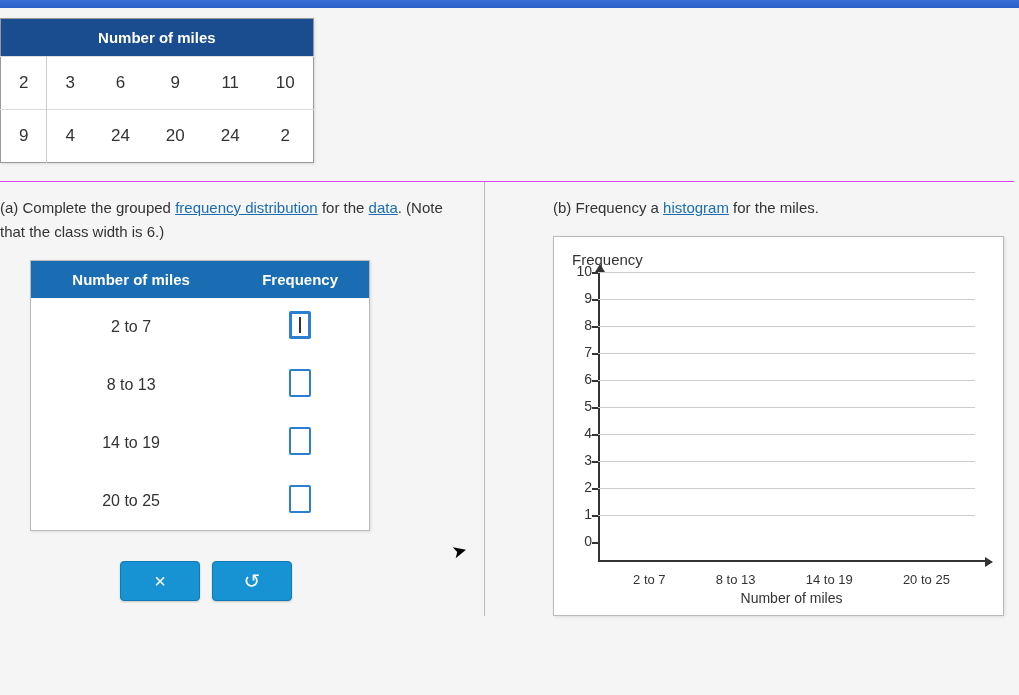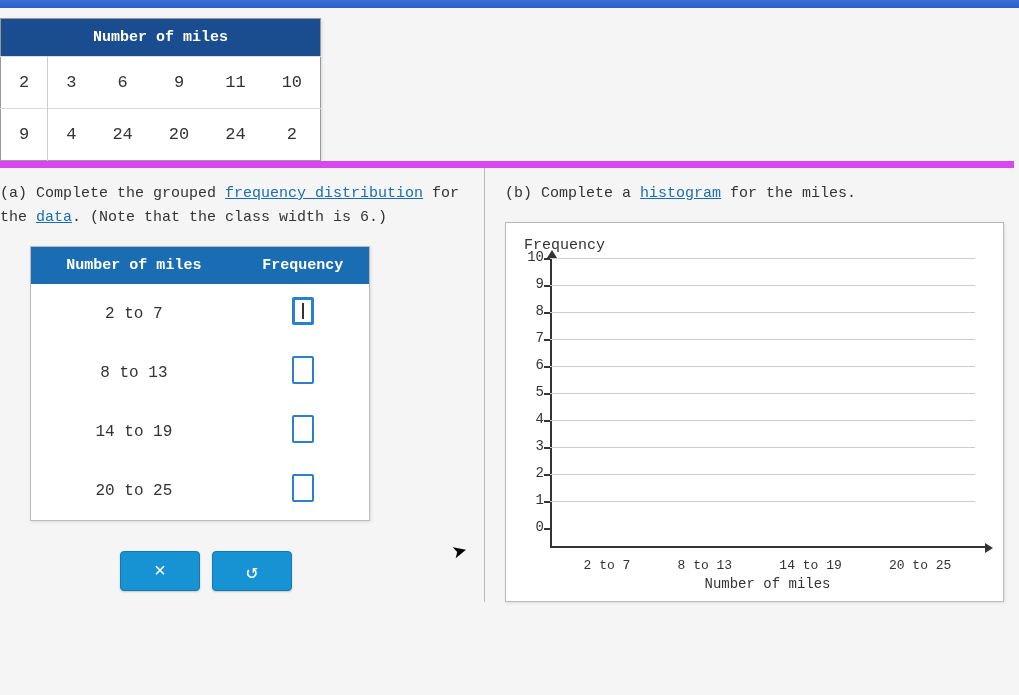--- a/index.html
+++ b/index.html
@@ -11,21 +11,20 @@
     height: 695px;
     overflow: hidden;
     position: relative;
   }
   .top-bar {
     height: 8px;
     background: linear-gradient(#3a6fd8, #2a5fc8);
   }
   .content {
     padding: 10px 5px 0 0;
-    font-family: Liberation Mono, monospace;
   }
   .data-table {
     border: 1px solid #999;
     border-collapse: collapse;
     margin-left: 0;
     background: #fff;
     box-shadow: 1px 1px 3px rgba(0,0,0,0.1);
   }
   .data-table th {
     background: #1a4d8f;
@@ -43,21 +42,23 @@
   }
   .data-table tr td:first-child {
     border-right: 1px solid #ccc;
   }
   .data-table tbody tr {
     border-top: 1px solid #ddd;
   }
 
   .lower {
     display: flex;
-    border-top: 7px solid #d946ef;
+    margin-top: 18px;
+    border-top: 1px solid #d946ef;
+    gap: 48px;
   }
   .panel-a {
     width: 485px;
     padding: 14px 20px 0 0;
     border-right: 1px solid #bbb;
   }
   .panel-b {
     flex: 1;
     padding: 14px 0 0 20px;
   }
@@ -312,21 +313,21 @@
         </div>
         <div class="btn">
           <span>↺</span>
         </div>
       </div>
     </div>
 
     <div class="panel-b">
       <p class="q-text">
         <span>(b)</span>
-        <span>Complete a </span><a href="#" class="link">histogram</a><span> for the miles.</span>
+        <span>Frequency a </span><a href="#" class="link">histogram</a><span> for the miles.</span>
       </p>
 
       <div class="hist-box">
         <div class="hist-title">Frequency</div>
         <div class="hist-plot">
           <div class="y-axis">
             <div class="y-arrow"></div>
           </div>
           <div id="y-ticks">
               <div class="tick-row" style="top: 270px;">

